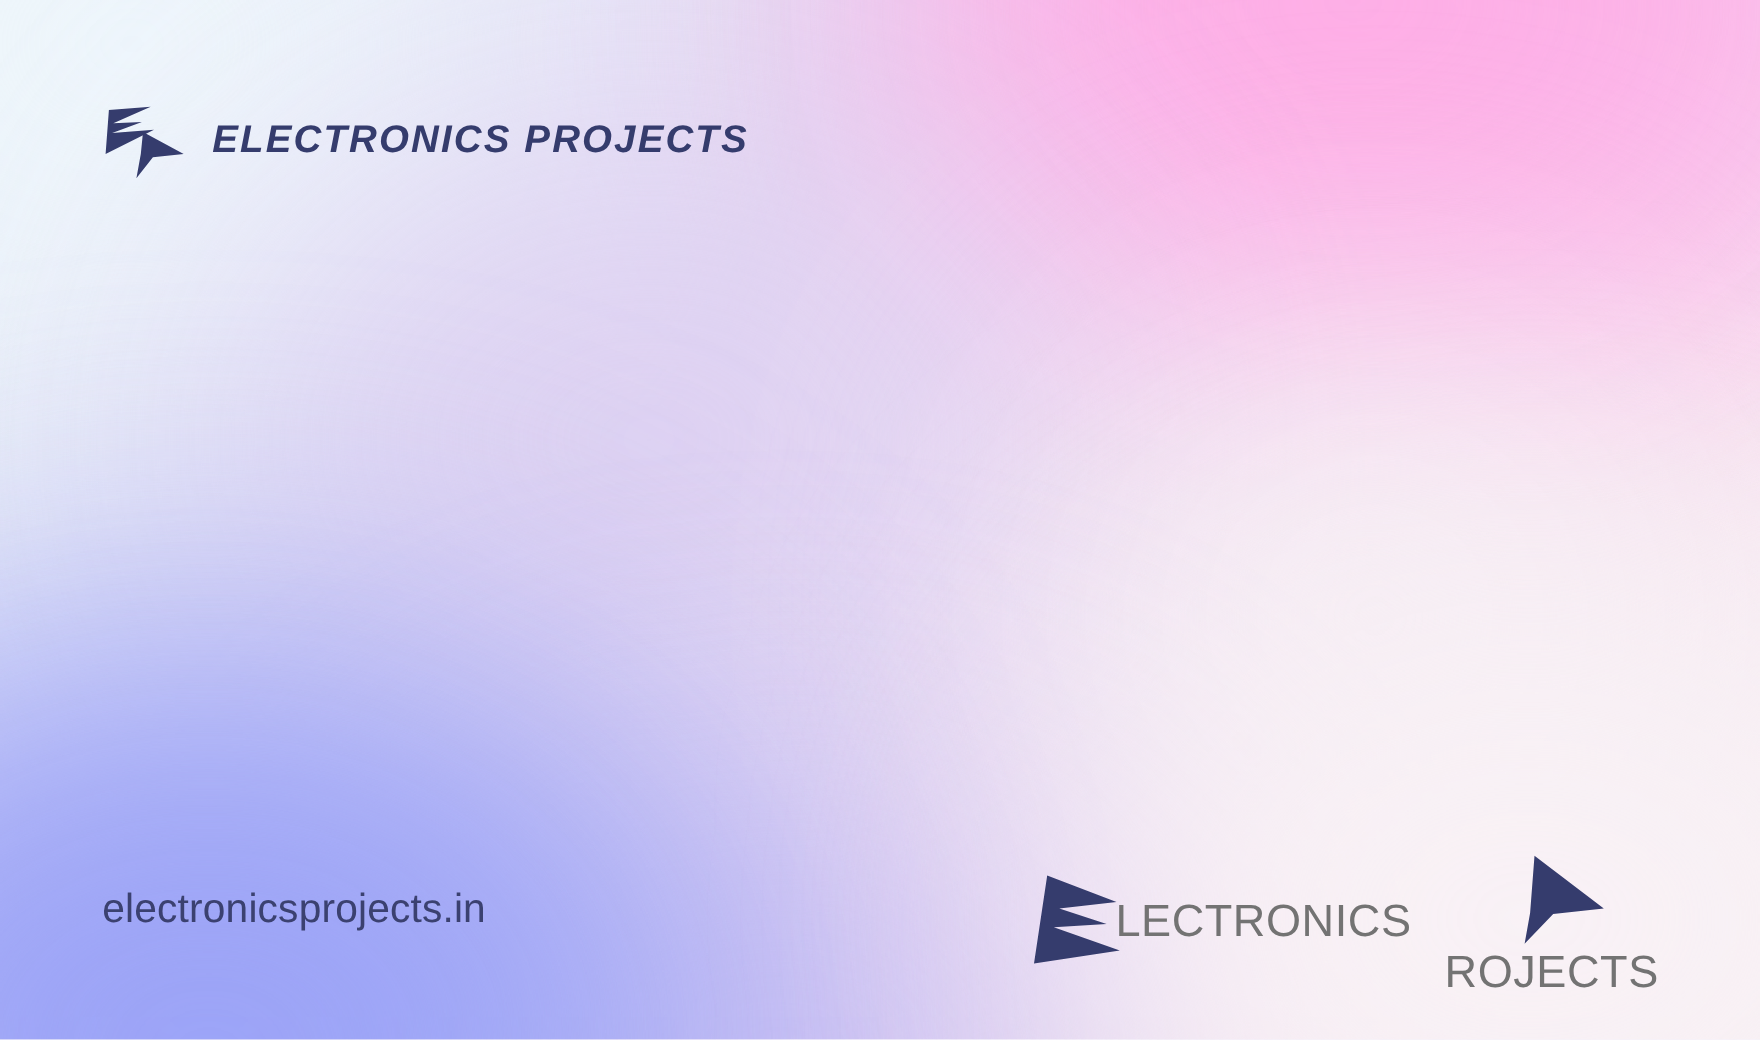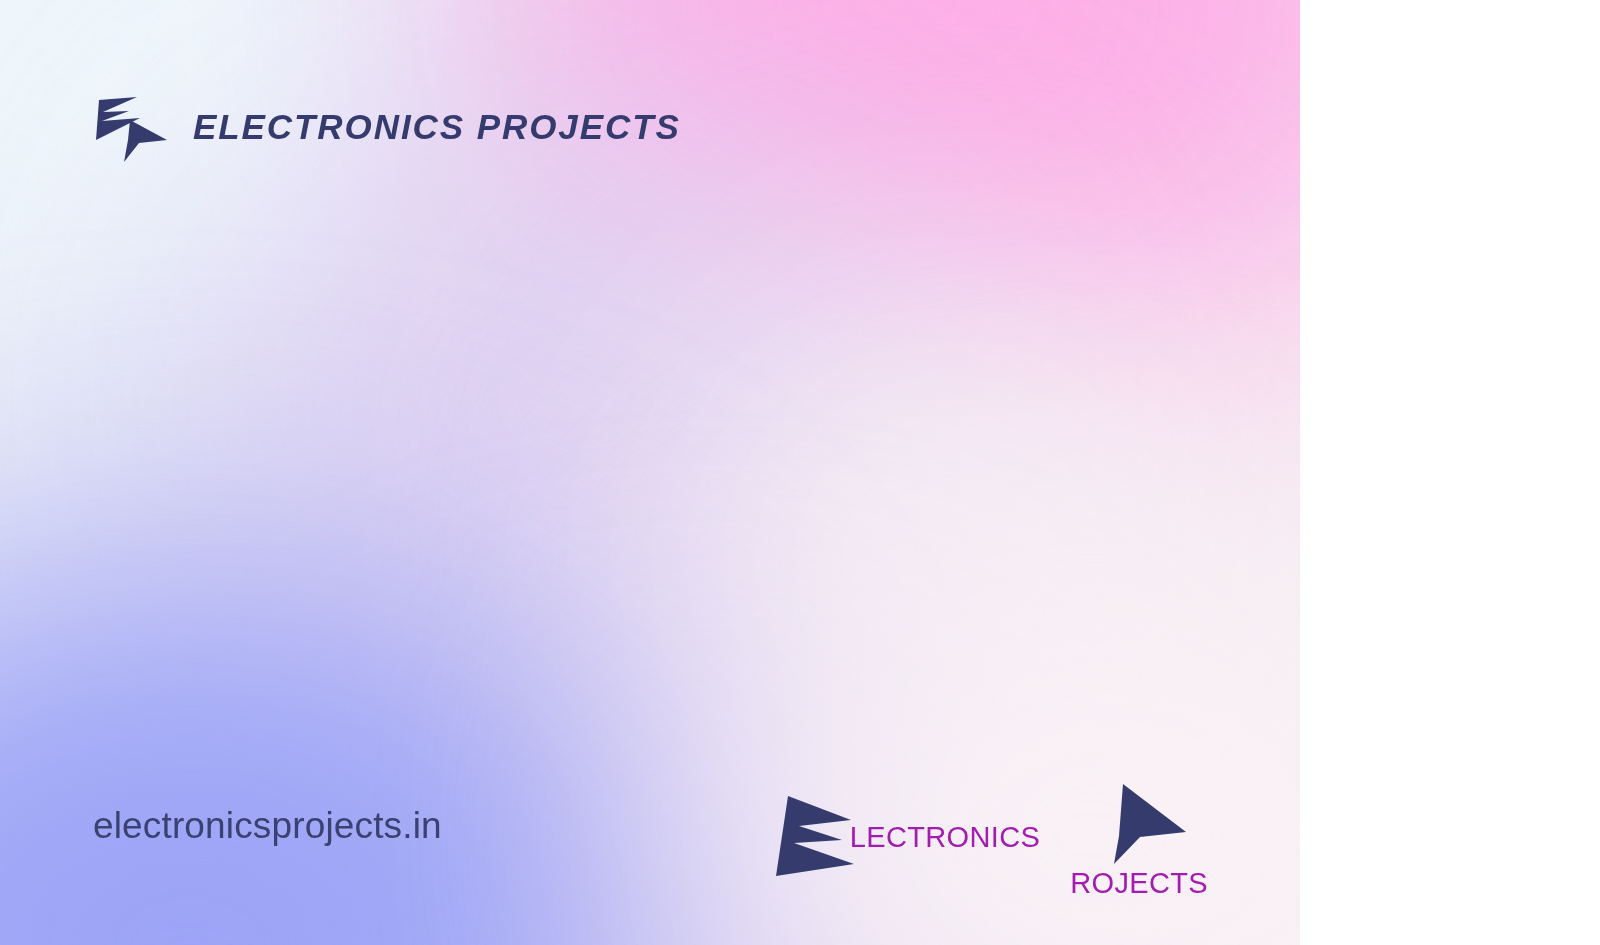--- a/index.html
+++ b/index.html
@@ -6,25 +6,24 @@
     margin: 0;
     padding: 0;
     background: #ffffff;
   }
   body {
     font-family: "Liberation Sans", sans-serif;
   }
 
   .canvas {
     position: relative;
-    width: 1284px;
+    width: 1600px;
     height: 945px;
     overflow: hidden;
     background: #e9e2f4;
-    padding-left: 16px;
   }
 
   
   .bg-base {
     position: absolute;
     inset: 0;
     background: linear-gradient(118deg,
         #e9f1f8 0%,
         #e6e7f7 18%,
         #e4dcf3 38%,
@@ -197,23 +196,23 @@
   }
   .footer-logo-part + .footer-logo-part { margin-left: 30px; flex-direction: column; }
   .footer-mark {
     flex: none;
     display: block;
   }
   .footer-mark-e { width: 98px; height: 92px; margin-right: -6px; }
   .footer-mark-p { width: 98px; height: 92px; margin-right: -4px; }
   .footer-logo-text {
     font-family: "Liberation Sans", sans-serif;
-    font-size: 29px;
+    font-size: 41px;
     font-weight: 400;
-    color: #a21caf;
+    color: #737373;
     letter-spacing: 0.012em;
     white-space: nowrap;
     line-height: 1;
     position: relative;
     top: 3px;
   }
 </style>
 </head>
 <body>
 

